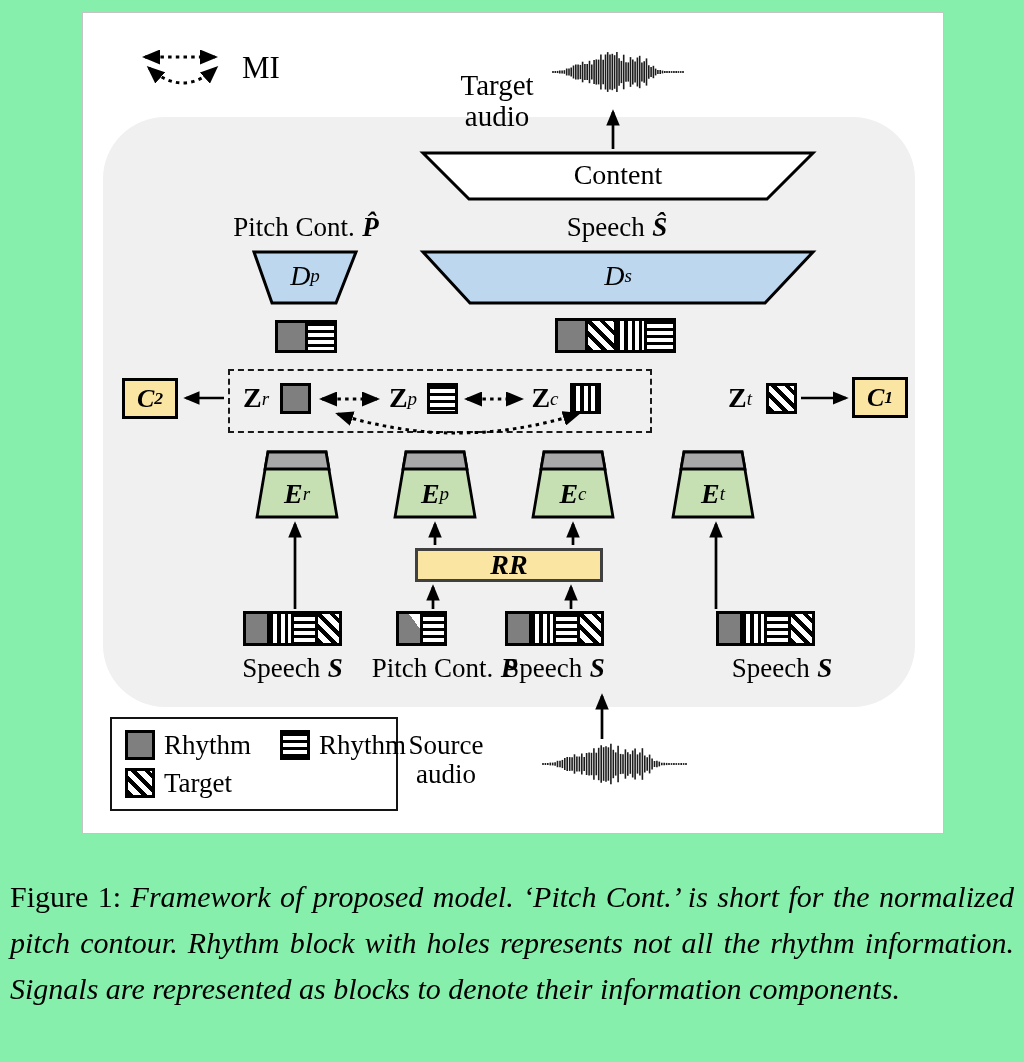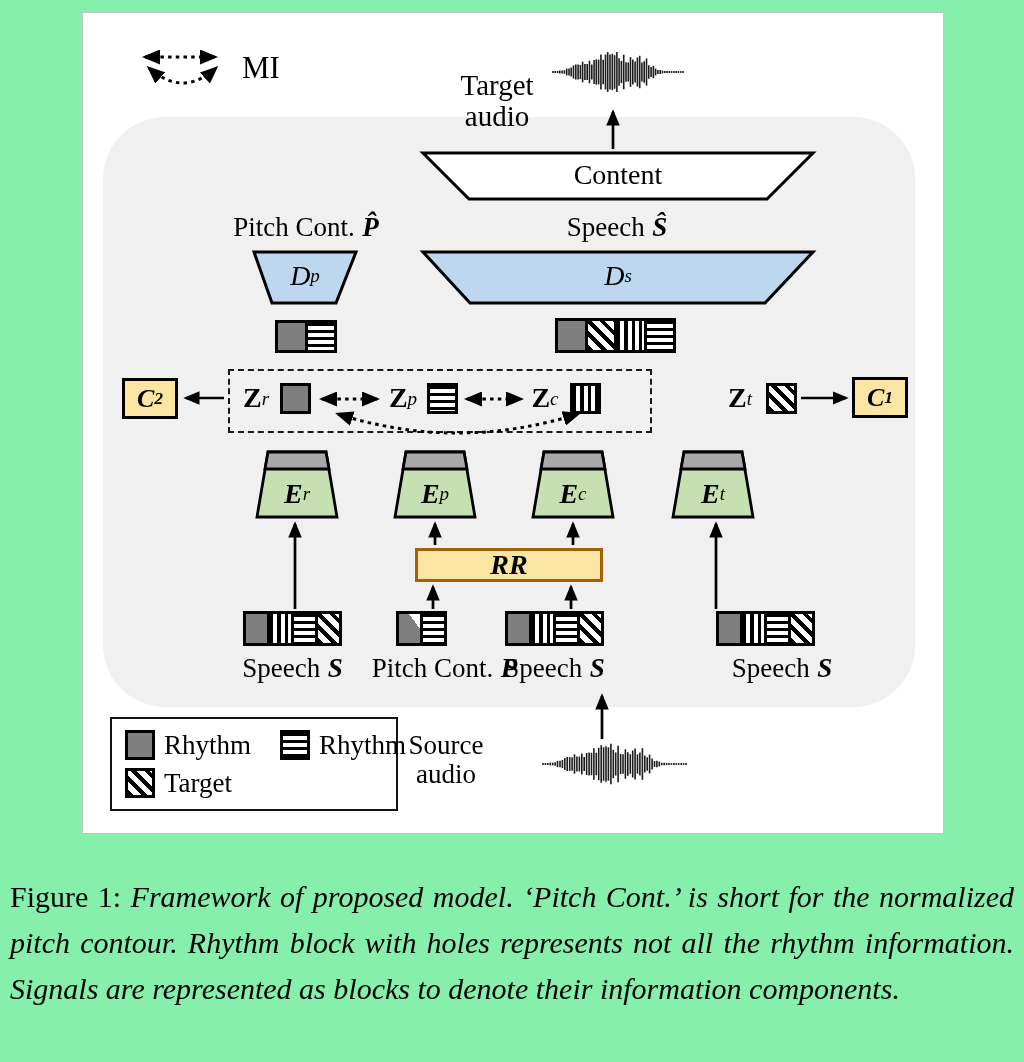--- a/index.html
+++ b/index.html
@@ -25,21 +25,21 @@
 
   svg.shape{position:absolute;overflow:visible;}
   .trap{stroke:#000;stroke-width:3px;}
   .trap.white{fill:#fff;}
   .trap.blue{fill:var(--decoder-blue);}
   .enc-body{fill:var(--encoder-green);stroke:#000;stroke-width:2.8px;}
   .enc-cap{fill:var(--encoder-cap);stroke:#000;stroke-width:2.8px;}
 
   .cbox{background:var(--box-yellow);border:3px solid #000;display:flex;align-items:center;justify-content:center;
         font-size:26px;font-family:"Liberation Serif",serif;}
-  .rrbox{background:var(--box-yellow);border:3px solid #a16207;display:flex;align-items:center;justify-content:center;
+  .rrbox{background:var(--box-yellow);border:3px solid #404040;display:flex;align-items:center;justify-content:center;
         font-size:28px;font-family:"Liberation Serif",serif;}
   .dashed-box{border:2.5px dashed #1a1a1a;}
 
   .zsq{width:31px;height:31px;border:3px solid #000;}
   .pblock{display:flex;gap:3px;border:3px solid #000;background:#000;}
   .pblock .cell{flex:1;height:100%;}
   .cell-rhythm{background:var(--rhythm-gray);}
   .cell-rhythm-hole{background:linear-gradient(to bottom left,#fff 0 26%,var(--rhythm-gray) 26%);}
   .cell-pitch{background:repeating-linear-gradient(180deg,#000 0 3px,#fff 3px 7px);}
   .cell-content{background:repeating-linear-gradient(90deg,#000 0 3.2px,#fff 3.2px 7.4px);}

